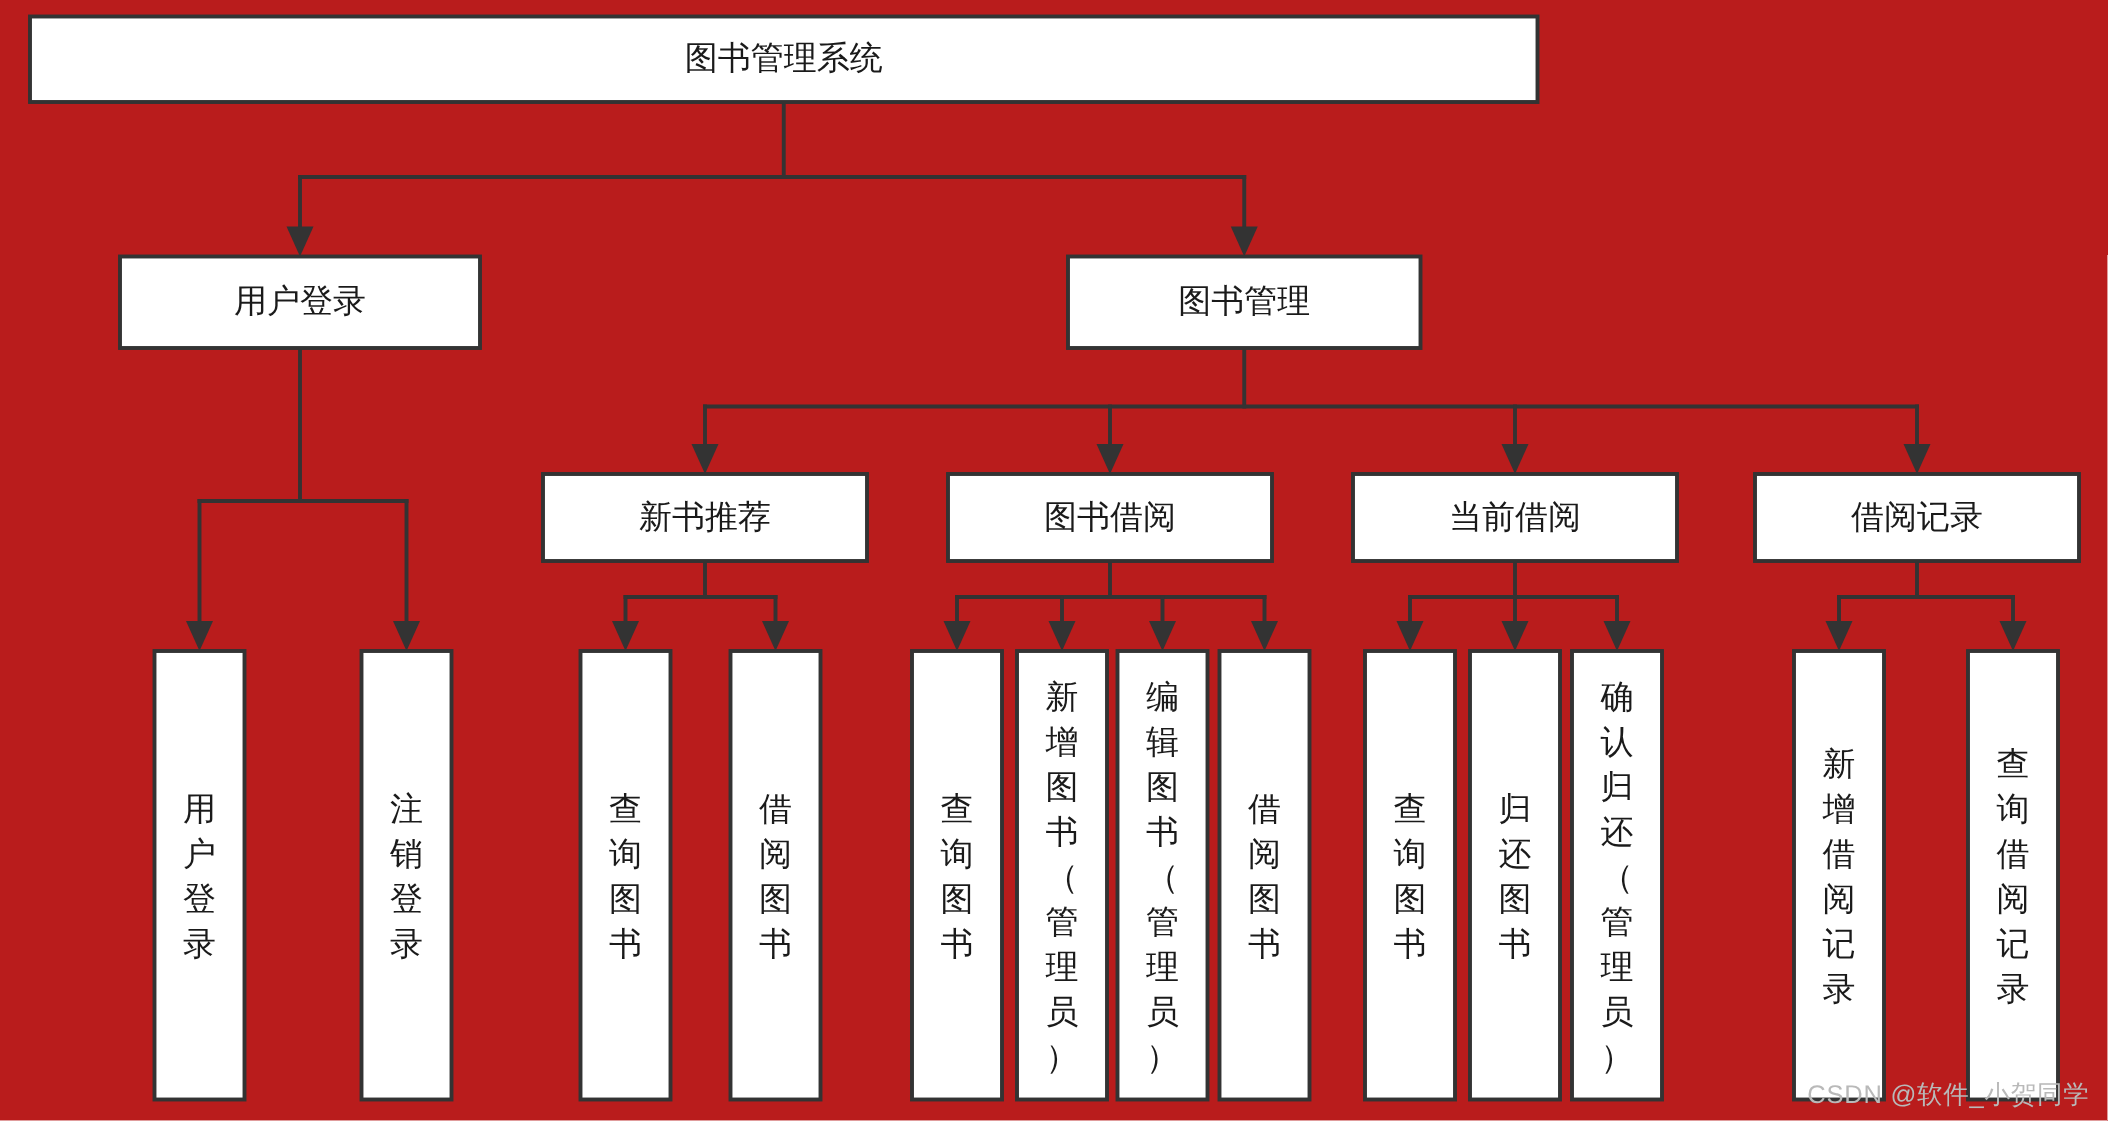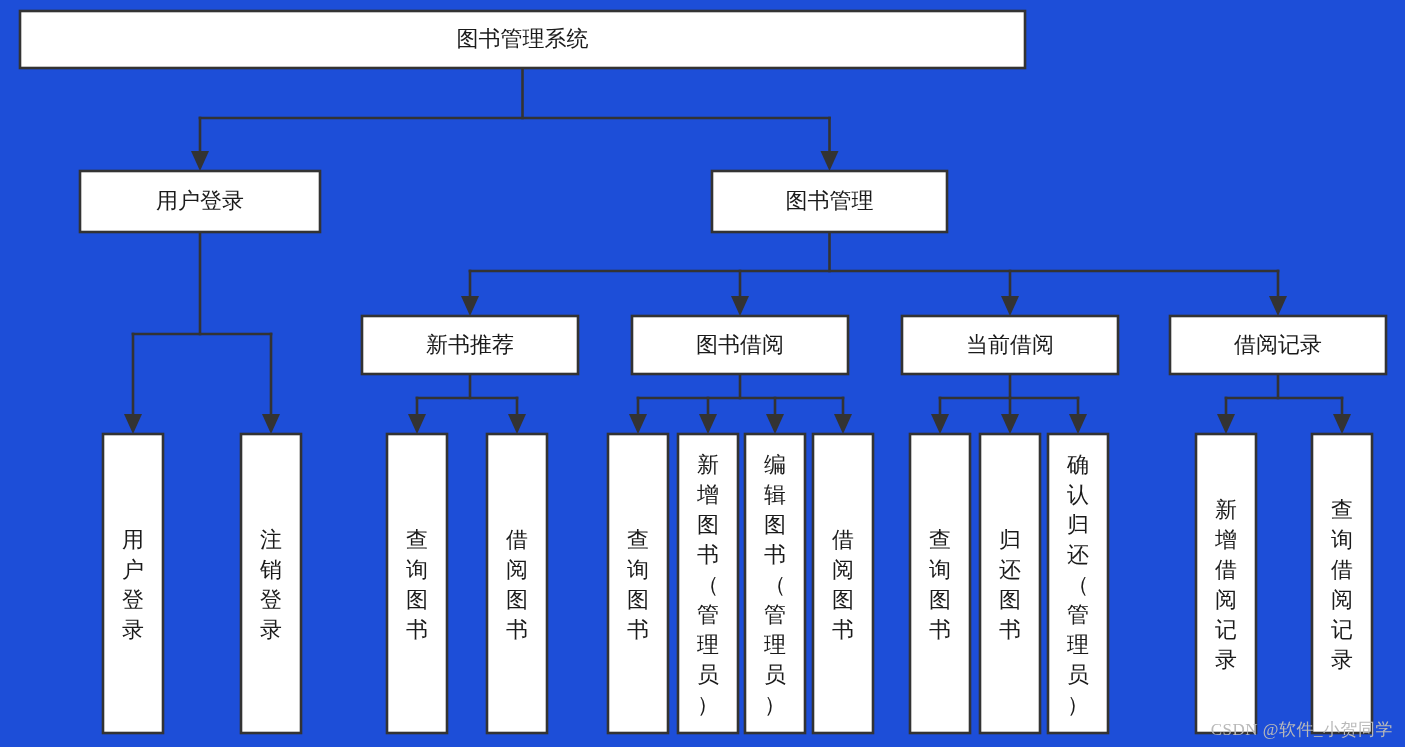--- a/index.html
+++ b/index.html
@@ -8,21 +8,21 @@
     padding: 0;
     background: #ffffff;
   }
   body {
     font-family: "Liberation Sans", "DejaVu Sans", sans-serif;
   }
   #diagram-root {
     position: relative;
     width: 1405px;
     height: 747px;
-    background: #1d4ed8;
+    background: #b91c1c;
     overflow: hidden;
   }
   svg.diagram-canvas {
     position: absolute;
     left: 0;
     top: 0;
     width: 1405px;
     height: 747px;
     display: block;
   }
@@ -51,21 +51,21 @@
   .node-label-v {
     font-family: "Liberation Sans", "DejaVu Sans", sans-serif;
     font-size: 22px;
     fill: #1a1a1a;
     text-anchor: middle;
   }
   .watermark {
     position: absolute;
     right: 12px;
     bottom: 6px;
-    font-family: Liberation Serif, serif;
+    font-family: Liberation Sans, sans-serif;
     font-size: 17px;
     color: #b9b9b9;
     white-space: nowrap;
     letter-spacing: 0.5px;
     user-select: none;
   }
 </style>
 </head>
 <body>
 

